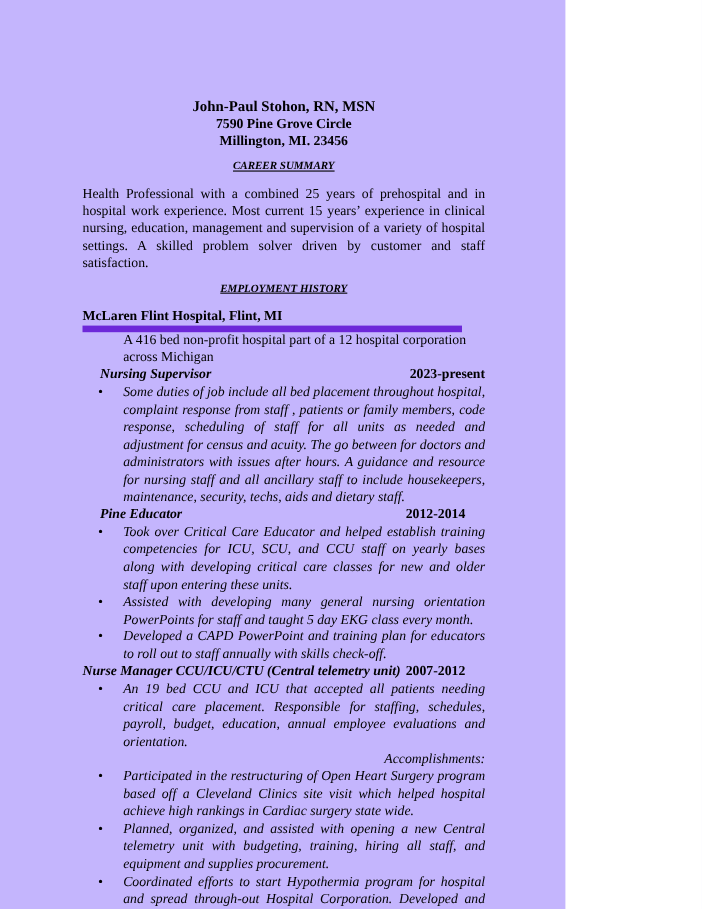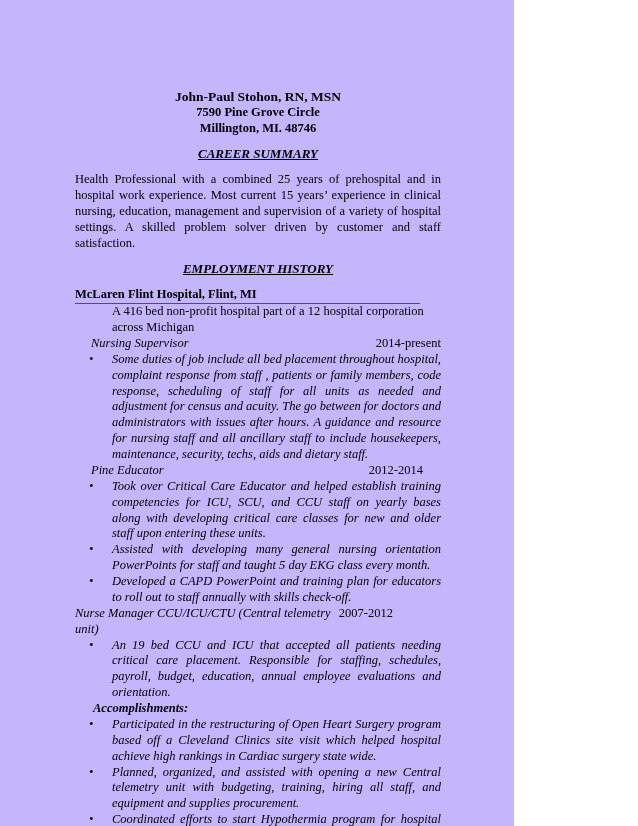--- a/index.html
+++ b/index.html
@@ -24,101 +24,102 @@
     font-weight: bold;
   }
   .doc-header .name {
     font-size: 13.5px;
   }
   .section-heading {
     text-align: center;
     font-weight: bold;
     font-style: italic;
     text-decoration: underline;
-    font-size: 13px;
+    font-size: 10px;
     margin: 9px 0 10px 0;
   }
   .summary {
     text-align: justify;
     margin-bottom: 9px;
   }
   .employer-line {
     margin-top: 10px;
     font-weight: bold;
     line-height: 1.27;
   }
   .employer-underline {
     display: inline-block;
     width: 345px;
-    border-bottom: 1px solid #6d28d9;
+    border-bottom: 6px solid #6d28d9;
     white-space: nowrap;
   }
   .employer-desc {
     padding-left: 37px;
   }
   .pos-row {
     display: flex;
     justify-content: space-between;
     align-items: baseline;
-    font-weight: normal;
+    font-weight: bold;
   }
   .pos-title {
     font-style: italic;
   }
   .pos-title.indent {
     padding-left: 16px;
   }
   .pos-dates { white-space: nowrap; }
   .pos-dates.d1 { margin-right: 18px; }
-  .pos-dates.d2 { margin-right: 48px; }
+  .pos-dates.d2 { margin-right: 18px; }
   ul.bullets {
     list-style: none;
   }
   ul.bullets li {
     position: relative;
     padding-left: 37px;
     text-align: justify;
     font-style: italic;
   }
   ul.bullets li::before {
     content: "\2022";
     position: absolute;
     left: 14px;
   }
   .accomplishments-label {
-    font-weight: bold;
+    font-weight: normal;
     font-style: italic;
     padding-left: 18px;
+    text-align: right;
   }
 </style>
 </head>
 <body>
 
 <div class="page">
 
   <div class="doc-header">
     <div class="name">John-Paul Stohon, RN, MSN</div>
     <div>7590 Pine Grove Circle</div>
-    <div>Millington, MI. 48746</div>
+    <div>Millington, MI. 23456</div>
   </div>
 
   <div class="section-heading">CAREER SUMMARY</div>
 
   <p class="summary">Health Professional with a combined 25 years of prehospital and in hospital work experience. Most current 15 years’ experience in clinical nursing, education, management and supervision of a variety of hospital settings. A skilled problem solver driven by customer and staff satisfaction.</p>
 
   <div class="section-heading">EMPLOYMENT HISTORY</div>
 
   <div class="employer-line">
     <span class="employer-underline"><span class="employer-text">McLaren Flint Hospital, Flint, MI</span></span>
   </div>
   <div class="employer-desc">A 416 bed non-profit hospital part of a 12 hospital corporation across Michigan</div>
 
   <div class="pos-row">
     <span class="pos-title indent">Nursing Supervisor</span>
-    <span class="pos-dates">2014-present</span>
+    <span class="pos-dates">2023-present</span>
   </div>
   <ul class="bullets">
     <li>Some duties of job include all bed placement throughout hospital, complaint response from staff , patients or family members, code response, scheduling of staff for all units as needed and adjustment for census and acuity. The go between for doctors and administrators with issues after hours. A guidance and resource for nursing staff and all ancillary staff to include housekeepers, maintenance, security, techs, aids and dietary staff.</li>
   </ul>
 
   <div class="pos-row">
     <span class="pos-title indent">Pine Educator</span>
     <span class="pos-dates d1">2012-2014</span>
   </div>
   <ul class="bullets">

